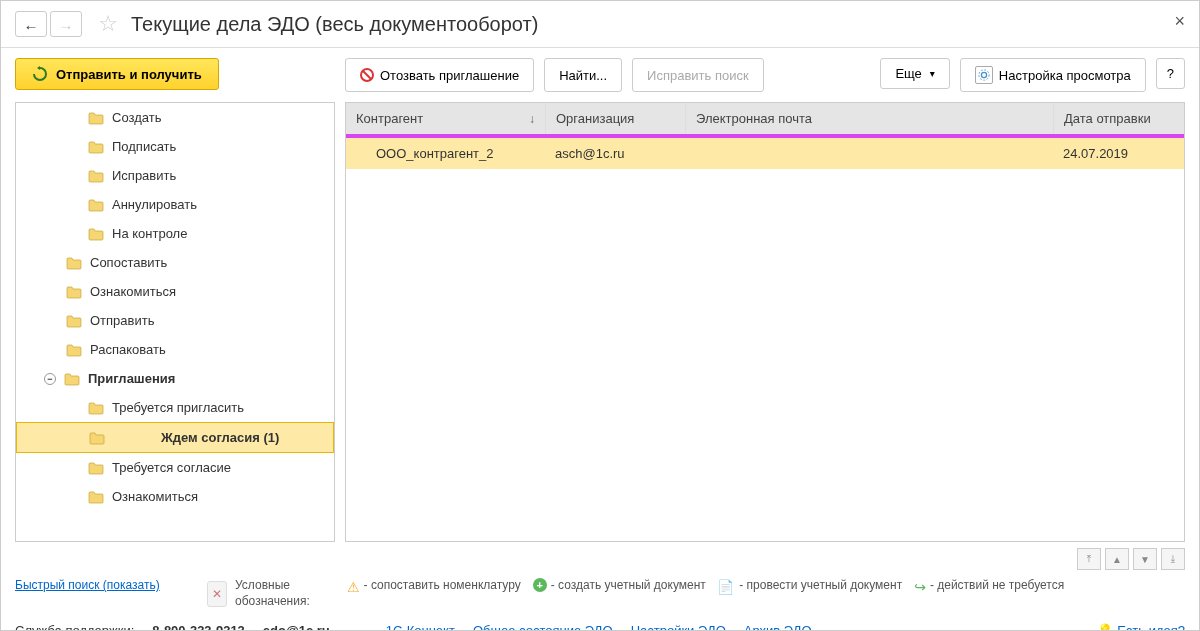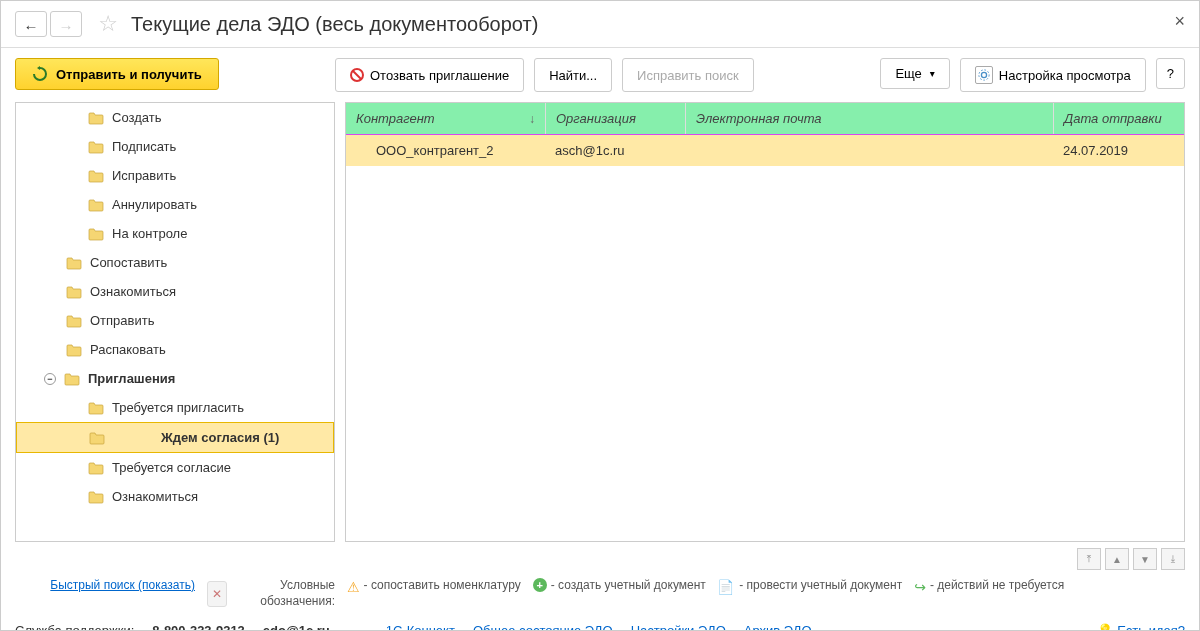--- a/index.html
+++ b/index.html
@@ -54,20 +54,21 @@
   position: absolute;
   right: 14px;
   top: 10px;
   font-size: 18px;
   cursor: pointer;
   color: #555;
 }
 .toolbar-row {
   display: flex;
   padding: 10px 14px;
+  gap: 10px;
 }
 .left-col {
   width: 320px;
   flex-shrink: 0;
 }
 .right-col {
   flex: 1;
 }
 .yellow-btn {
   background: linear-gradient(to bottom, #ffe65a, #ffd22e);
@@ -158,23 +159,22 @@
   flex-shrink: 0;
 }
 .grid-panel {
   flex: 1;
   border: 1px solid #ccc;
   display: flex;
   flex-direction: column;
 }
 .grid-header {
   display: flex;
-  border-bottom: 1px solid #d946ef;
-  background: #86efac;
-  font-style: italic;
+  border-bottom: 4px solid #d946ef;
+  background: #e5e5e5;
 }
 .grid-cell-h {
   padding: 8px 10px;
   border-right: 1px solid #ddd;
   font-size: 13px;
   color: #444;
   display: flex;
   align-items: center;
 }
 .grid-body {
@@ -216,21 +216,20 @@
   justify-content: center;
   cursor: pointer;
   color: #888;
 }
 .legend-row {
   display: flex;
   padding: 2px 14px 6px 14px;
   align-items: flex-start;
   gap: 12px;
   font-size: 12px;
-  text-align: right;
 }
 .legend-label {
   color: #555;
   line-height: 1.3;
 }
 .legend-item {
   display: flex;
   align-items: flex-start;
   gap: 4px;
   color: #555;

